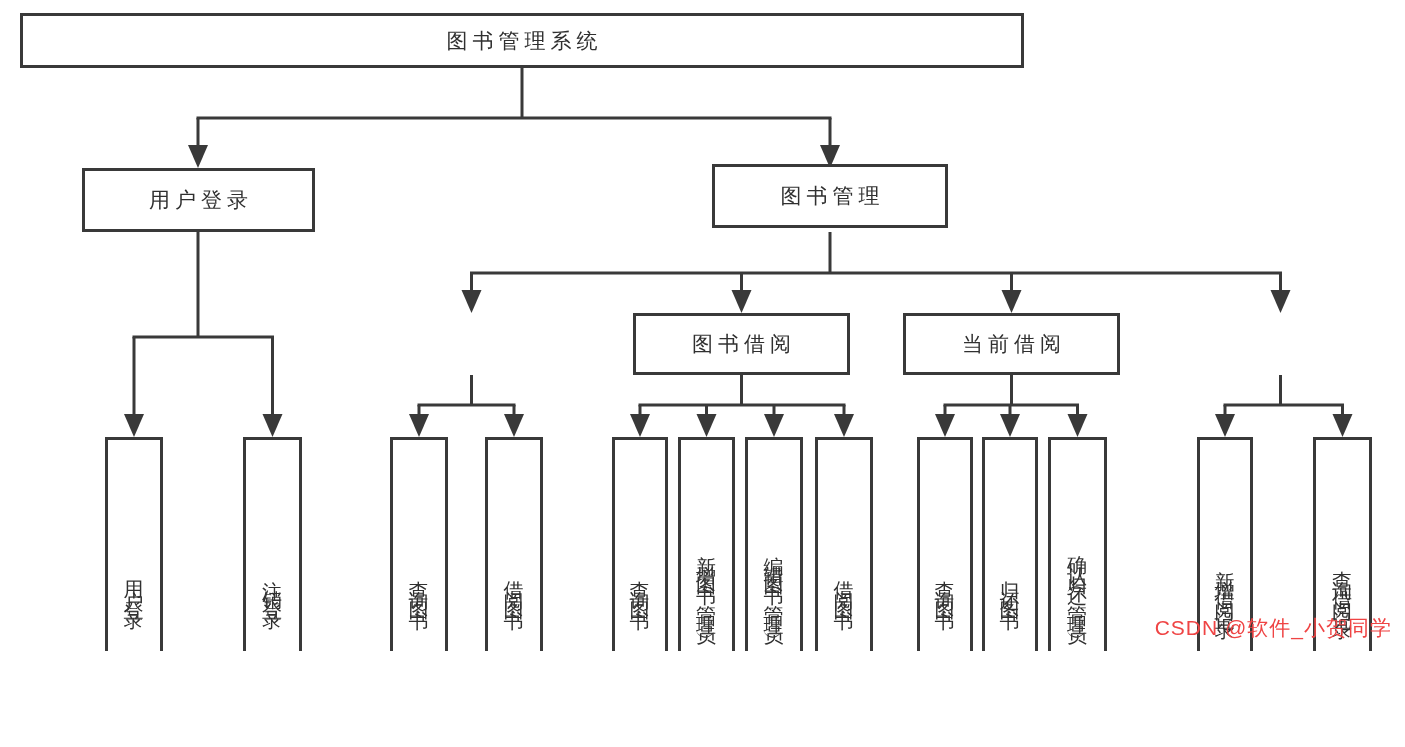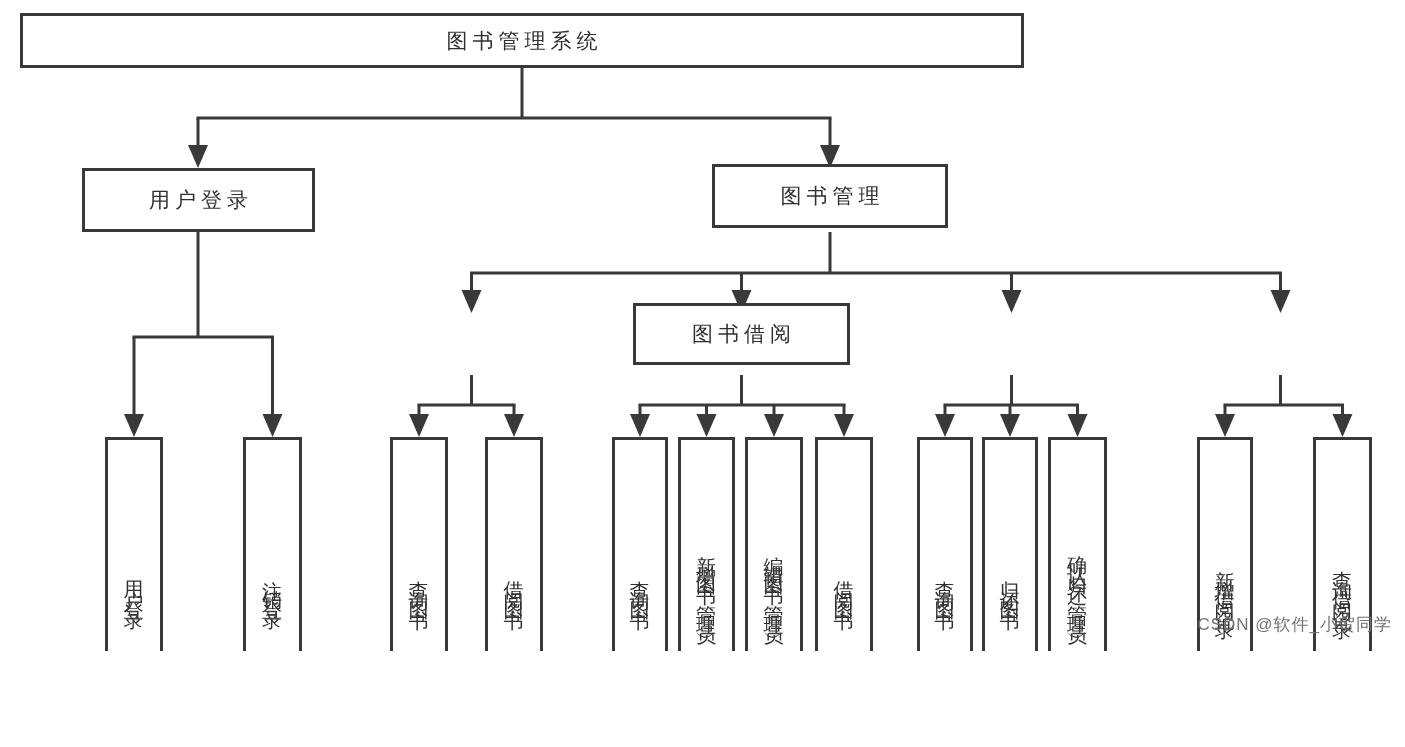--- a/index.html
+++ b/index.html
@@ -31,23 +31,23 @@
     writing-mode:vertical-rl;
     text-orientation:mixed;
     font-size:20px;
     letter-spacing:10px;
     text-indent:0;
     line-height:1;
   }
   .watermark{
     position:absolute;
     right:13px;
-    bottom:15px;
-    font-size:17px;
-    color:#737373;
+    bottom:9px;
+    font-size:21px;
+    color:#ef4444;
     letter-spacing:1px;
     white-space:nowrap;
   }
 </style>
 </head>
 <body>
 
 <div class="stage">
 
   <svg class="connectors" viewBox="0 0 1405 747" xmlns="http://www.w3.org/2000/svg">
@@ -120,22 +120,25 @@
     <span class="lbl">图书管理系统</span>
   </div>
 
   <div class="node" style="left:82px;top:168px;width:233px;height:64px">
     <span class="lbl">用户登录</span>
   </div>
   <div class="node" style="left:712px;top:164px;width:236px;height:64px">
     <span class="lbl">图书管理</span>
   </div>
 
-  <div class="node" style="left:633px;top:303px;width:217px;height:62px">
+  <div class="node" style="left:633px;top:313px;width:217px;height:62px">
     <span class="lbl">图书借阅</span>
+  </div>
+  <div class="node" style="left:903px;top:313px;width:217px;height:62px">
+    <span class="lbl">当前借阅</span>
   </div>
 
   <div class="node vbox" style="left:105px;top:437px;width:58px;height:296px">
     <span class="lbl">用户登录</span>
   </div>
   <div class="node vbox" style="left:243px;top:437px;width:59px;height:296px">
     <span class="lbl">注销登录</span>
   </div>
 
   <div class="node vbox" style="left:390px;top:437px;width:58px;height:296px">

